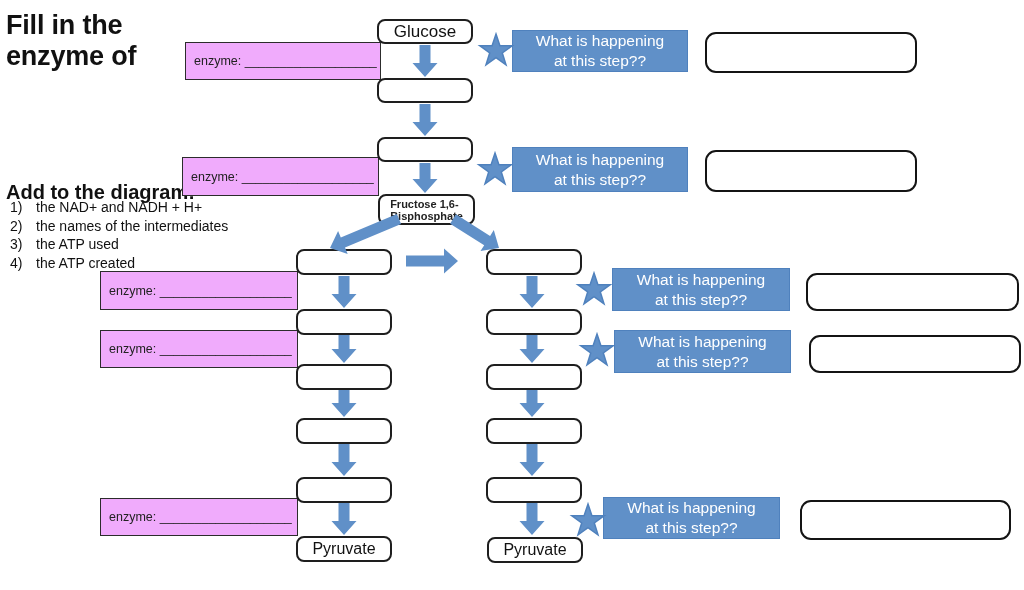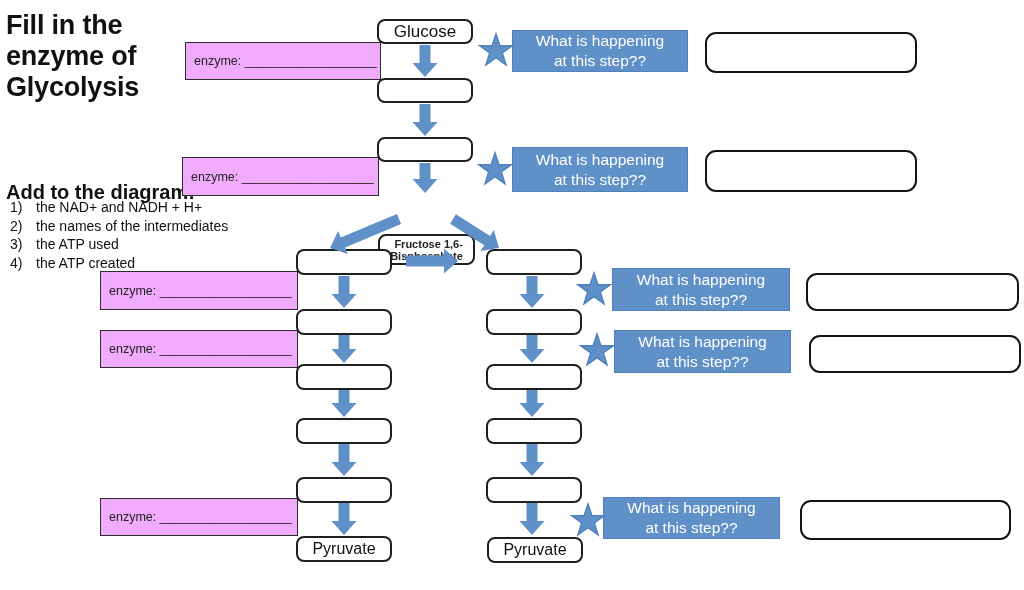--- a/index.html
+++ b/index.html
@@ -8,23 +8,23 @@
   
   .title{position:absolute;left:6px;top:10px;font-size:27px;font-weight:bold;
          line-height:31px;color:#111;letter-spacing:-0.2px;}
   .instr-head{position:absolute;left:6px;top:181px;font-size:20px;font-weight:bold;color:#111;}
   .instr-list{position:absolute;left:10px;top:198px;font-size:14px;line-height:18.5px;color:#111;}
   .instr-row{display:flex;}
   .instr-num{width:26px;flex:0 0 26px;}
   
   .node{position:absolute;box-sizing:border-box;background:#fff;border:2px solid #1e1e1e;
         border-radius:8px;display:flex;align-items:center;justify-content:center;
-        text-align:right;z-index:2;}
+        text-align:left;z-index:2;}
   .node.lbl{font-size:17px;color:#111;}
-  .node.small{font-size:11px;line-height:12px;font-weight:bold;color:#222;margin-top:40px;}
+  .node.small{font-size:11px;line-height:12px;font-weight:bold;color:#222;}
   
   .enzyme{position:absolute;box-sizing:border-box;background:#f0abfc;border:1.5px solid #2c2c2c;
           display:flex;align-items:center;padding-left:8px;font-size:12.5px;color:#222;
           z-index:1;white-space:nowrap;}
   
   .qbox{position:absolute;box-sizing:border-box;background:#6090c8;border:1px solid #4f81bd;
         color:#fff;font-size:15.5px;line-height:20px;display:flex;flex-direction:column;
         align-items:center;justify-content:center;text-align:center;z-index:2;}
   
   .abox{position:absolute;box-sizing:border-box;background:#fff;border:2.5px solid #141414;
@@ -57,21 +57,20 @@
       <polygon points="496,34 499.9,45.7 512.2,45.7 502.3,53 506,64.8 496,57.6 486,64.8 489.7,53 479.8,45.7 492.1,45.7" fill="#6090c8" stroke="#4f81bd" stroke-width="1.5"></polygon>
       <polygon points="495,153 498.9,164.7 511.2,164.7 501.3,172 505,183.8 495,176.6 485,183.8 488.7,172 478.8,164.7 491.1,164.7" fill="#6090c8" stroke="#4f81bd" stroke-width="1.5"></polygon>
       <polygon points="594,273 597.9,284.7 610.2,284.7 600.3,292 604,303.8 594,296.6 584,303.8 587.7,292 577.8,284.7 590.1,284.7" fill="#6090c8" stroke="#4f81bd" stroke-width="1.5"></polygon>
       <polygon points="597,334 600.9,345.7 613.2,345.7 603.3,353 607,364.8 597,357.6 587,364.8 590.7,353 580.8,345.7 593.1,345.7" fill="#6090c8" stroke="#4f81bd" stroke-width="1.5"></polygon>
       <polygon points="588,504 591.9,515.7 604.2,515.7 594.3,523 598,534.8 588,527.6 578,534.8 581.7,523 571.8,515.7 584.1,515.7" fill="#6090c8" stroke="#4f81bd" stroke-width="1.5"></polygon>
     </svg>
 
   <div class="title">
     <div>Fill in the</div>
     <div>enzyme of</div>
-    <div>Glycolysis</div>
   </div>
 
   <div class="instr-head">Add to the diagram:</div>
   <div class="instr-list">
     <div class="instr-row">
       <span class="instr-num">1)</span>
       <span>the NAD+ and NADH + H+</span>
     </div>
     <div class="instr-row">
       <span class="instr-num">2)</span>

